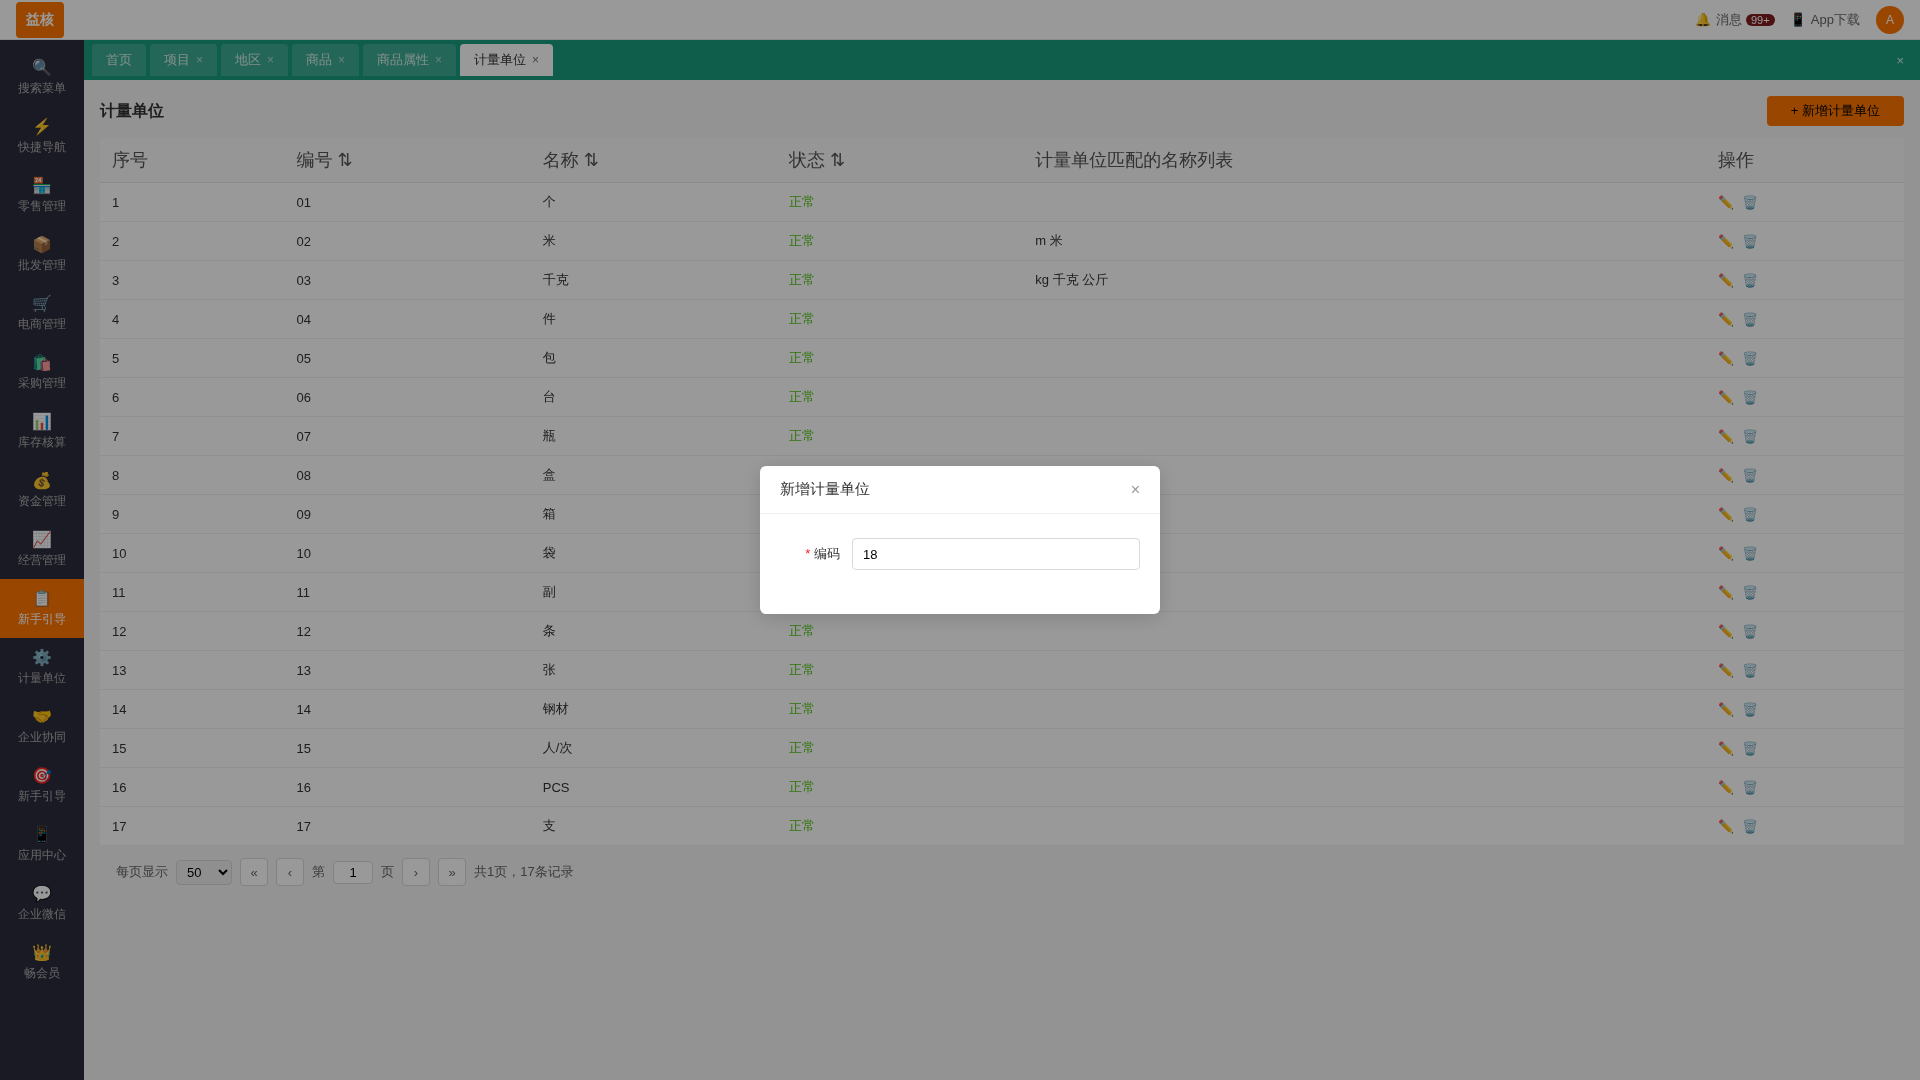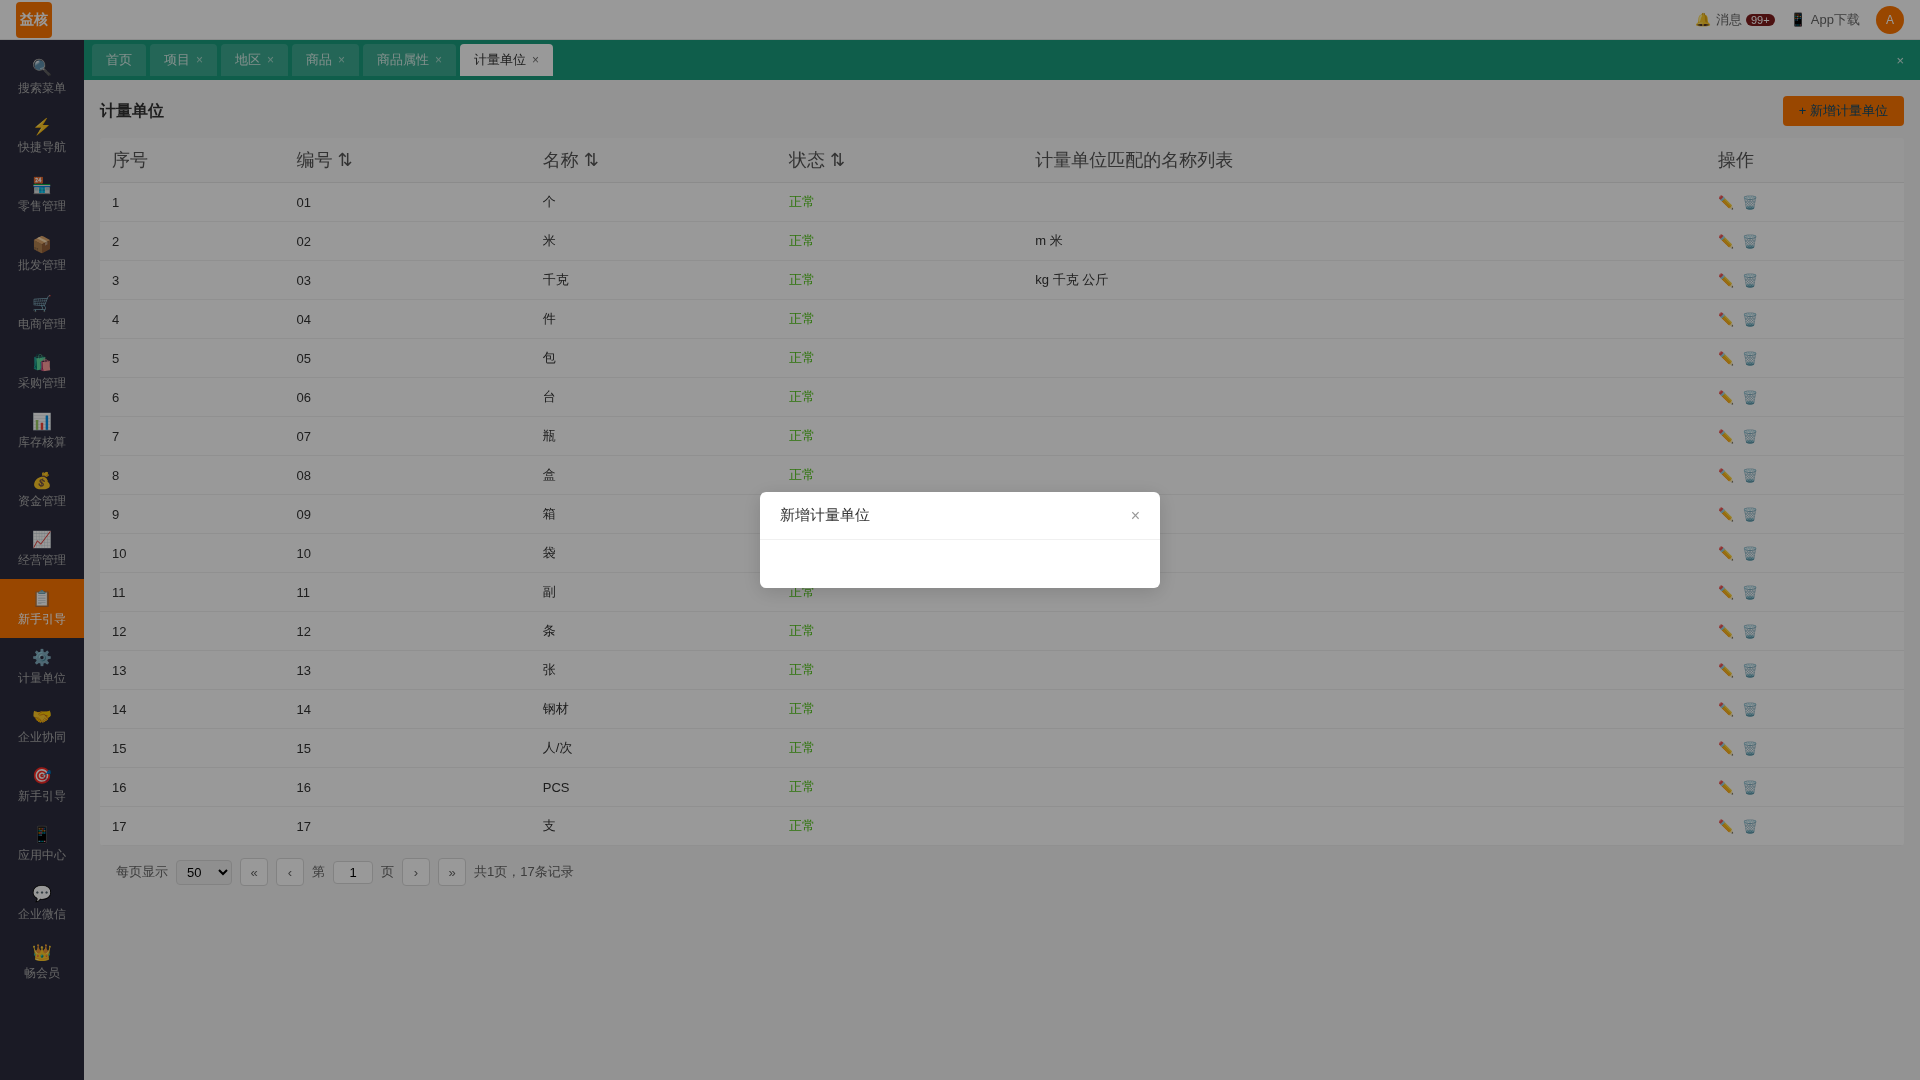--- a/index.html
+++ b/index.html
@@ -2,21 +2,21 @@
 <html><head>
   <meta charset="utf-8">
   <style>
     * { margin: 0; padding: 0; box-sizing: border-box; }
     body { font-family: 'Microsoft YaHei', Arial, sans-serif; font-size: 13px; background: #f0f2f5; color: #333; width: 1920px; height: 1080px; overflow: hidden; }
 
     
     .topbar { height: 40px; background: #fff; display: flex; align-items: center; justify-content: space-between; padding: 0 16px; border-bottom: 1px solid #e8e8e8; }
     .topbar-left { display: flex; align-items: center; gap: 10px; }
     .logo-area { display: flex; align-items: center; gap: 6px; }
-    .logo-icon { width: 36px; height: 36px; background: #ff7700; border-radius: 4px; display: flex; align-items: center; justify-content: center; color: white; font-weight: bold; font-size: 14px; }
+    .logo-icon { width: 48px; height: 36px; background: #ff7700; border-radius: 4px; display: flex; align-items: center; justify-content: center; color: white; font-weight: bold; font-size: 14px; }
     .topbar-right { display: flex; align-items: center; gap: 16px; }
     .notification-btn { position: relative; display: flex; align-items: center; gap: 4px; color: #666; cursor: pointer; }
     .badge { background: #7f1d1d; color: white; border-radius: 10px; padding: 0 5px; font-size: 11px; min-width: 18px; text-align: center; }
     .download-btn { display: flex; align-items: center; gap: 4px; color: #666; cursor: pointer; }
     .avatar { width: 28px; height: 28px; background: #ff7700; border-radius: 50%; display: flex; align-items: center; justify-content: center; color: white; font-size: 12px; }
 
     
     .main-layout { display: flex; height: calc(1080px - 40px); }
 
     
@@ -34,21 +34,21 @@
     .tab.active { background: #fff; color: #333; }
     .tab-close { font-size: 12px; color: inherit; cursor: pointer; opacity: 0.7; }
     .tab-close-all { margin-left: auto; color: rgba(255,255,255,0.8); cursor: pointer; padding: 4px 8px; }
 
     
     .page-content { flex: 1; background: #f5f5f5; padding: 16px; overflow: auto; position: relative; }
 
     
     .page-header { display: flex; align-items: center; justify-content: space-between; margin-bottom: 12px; }
     .page-title { font-size: 16px; font-weight: bold; color: #333; }
-    .add-btn { background: #ff7700; color: #0c4a6e; border: none; padding: 6px 16px; border-radius: 4px; cursor: pointer; font-size: 13px; }
+    .add-btn { background: #ff7700; color: #000000; border: none; padding: 6px 24px; border-radius: 4px; cursor: pointer; font-size: 13px; }
 
     
     .table-container { background: white; border-radius: 4px; overflow: hidden; }
     table { width: 100%; border-collapse: collapse; }
     th { background: #fafafa; padding: 10px 12px; text-align: left; font-weight: 500; color: #555; border-bottom: 1px solid #e8e8e8; font-size: 18px; }
     td { padding: 10px 12px; border-bottom: 1px solid #f0f0f0; font-size: 13px; color: #333; }
     .status-normal { color: #52c41a; }
     .action-btns { display: flex; gap: 8px; }
     .action-edit { color: #666; cursor: pointer; }
     .action-delete { color: #666; cursor: pointer; }
@@ -460,15 +460,22 @@
   </div>
 </div>
 
 <div class="modal-overlay">
   <div class="modal">
     <div class="modal-header">
       <span class="modal-title">新增计量单位</span>
       <span class="modal-close">×</span>
     </div>
     <div class="modal-body">
+      <div class="form-row">
+        <div class="form-label">
+          <span style="color:#f5222d;">*</span>
+          <span>编码</span>
+        </div>
+        <input class="form-input" type="text" value="18" style="">
+      </div>
     </div>
   </div>
 </div>
 
 </body></html>

